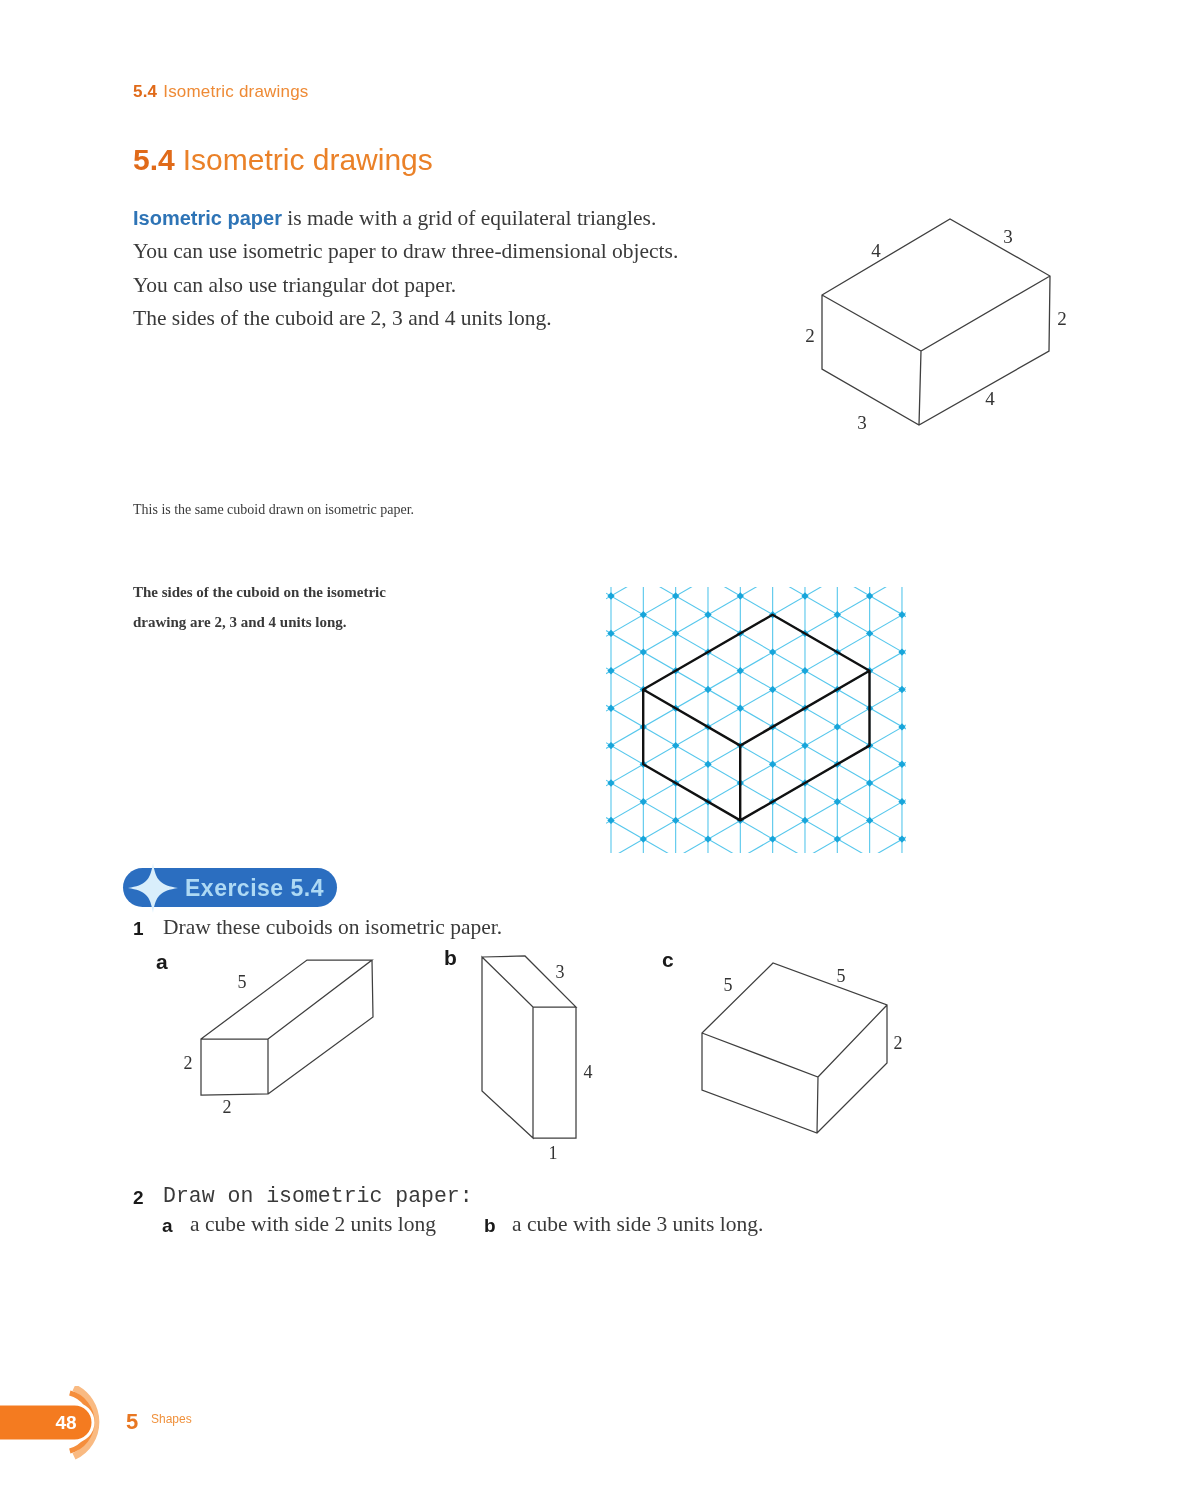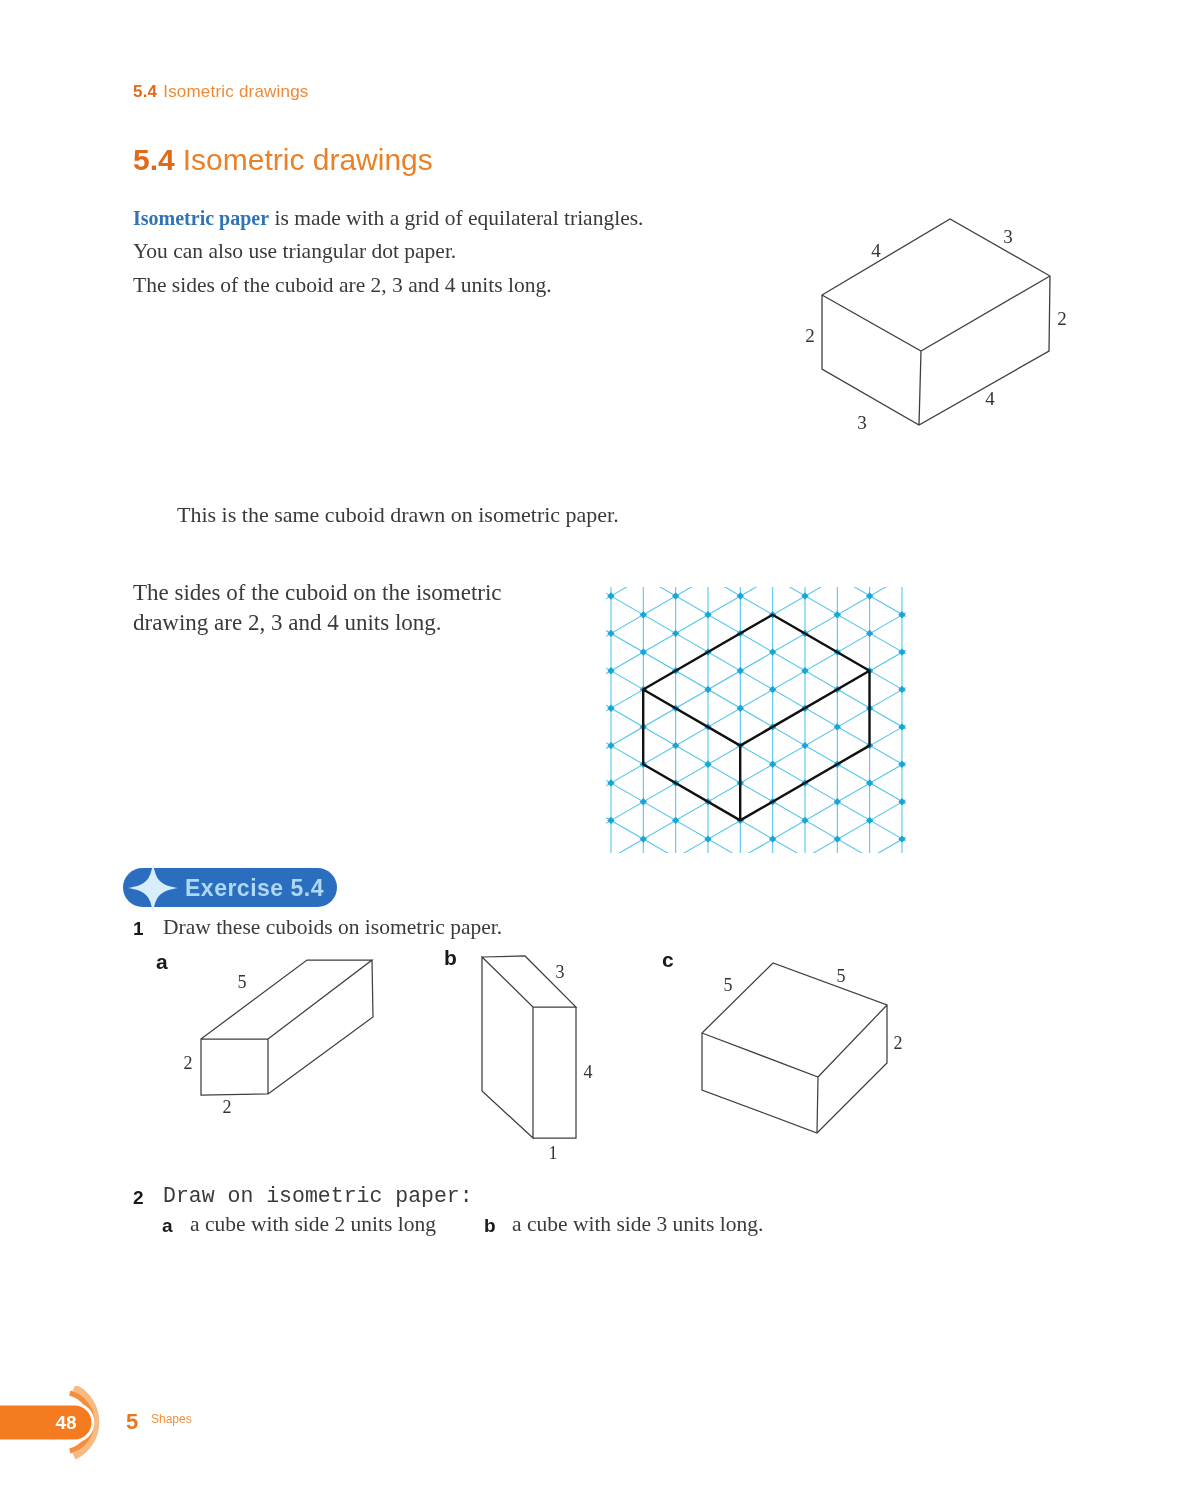--- a/index.html
+++ b/index.html
@@ -11,24 +11,24 @@
 
   .header-ref{left:133px;top:82px;font-size:17px;letter-spacing:.2px;}
   .header-ref .num{font-weight:bold;color:#e06a19;}
   .header-ref .ttl{color:#ee8a35;margin-left:6px;}
 
   .page-title{left:133px;top:143px;font-size:30px;}
   .page-title .num{font-weight:bold;color:#e06a19;}
   .page-title .ttl{color:#ea8128;margin-left:8px;}
 
   .intro{left:133px;top:202px;width:640px;font-size:21.5px;line-height:33.4px;}
-  .term{font-family:Liberation Serif, serif;font-weight:bold;color:#2e74b6;font-size:20px;margin-top:32px;}
-
-  .midline1{left:133px;top:502px;font-size:22px;margin-left:44px;}
-  .midblock{left:133px;top:578px;width:400px;font-size:23px;line-height:29.5px;}
+  .term{font-family:Liberation Sans, sans-serif;font-weight:bold;color:#2e74b6;font-size:20px;margin-top:32px;}
+
+  .midline1{left:133px;top:502px;font-size:14px;}
+  .midblock{left:133px;top:578px;width:400px;font-size:15px;line-height:29.5px;font-weight:bold;}
 
   .badge-svg{left:119px;top:860px;}
   .q-num{font-family:"Liberation Sans","DejaVu Sans",sans-serif;font-weight:bold;font-size:19px;color:#1a1a1a;}
   .q-text{font-size:21.5px;color:#3a3a3a;}
   .fig-letter{font-family:"Liberation Sans","DejaVu Sans",sans-serif;font-weight:bold;font-size:21px;color:#1a1a1a;}
 
   .fig-svg line,.fig-svg path{stroke:#3f3f3f;stroke-width:1.25;fill:none;stroke-linejoin:miter;}
   .fig-svg text{font-family:"Liberation Serif","DejaVu Serif",serif;font-size:18px;fill:#333;}
   .sketch-svg text{font-family:"Liberation Serif","DejaVu Serif",serif;font-size:19px;fill:#333;}
   .sketch-svg path{stroke:#3f3f3f;stroke-width:1.3;fill:none;}
@@ -45,20 +45,21 @@
   <div class="abs header-ref sans">
     <span class="num">5.4</span><span class="ttl">Isometric drawings</span>
   </div>
 
   <div class="abs page-title sans">
     <span class="num">5.4</span><span class="ttl">Isometric drawings</span>
   </div>
 
   <div class="abs intro serif">
     <div><span class="term">Isometric paper</span><span> is made with a grid of equilateral triangles.</span></div>
+    <div>You can use isometric paper to draw three-dimensional objects.</div>
     <div>You can also use triangular dot paper.</div>
     <div>The sides of the cuboid are 2, 3 and 4 units long.</div>
   </div>
 
   <svg class="abs sketch-svg" style="left:790px;top:205px;" width="295" height="245">
     <path d="M32,90 L160,14 L260,71 L259,146 L129,220 L32,164 Z M32,90 L131,146 L260,71 M131,146 L129,220"></path>
     <text x="86" y="52" text-anchor="middle">4</text>
     <text x="218" y="38" text-anchor="middle">3</text>
     <text x="20" y="137" text-anchor="middle">2</text>
     <text x="272" y="120" text-anchor="middle">2</text>

